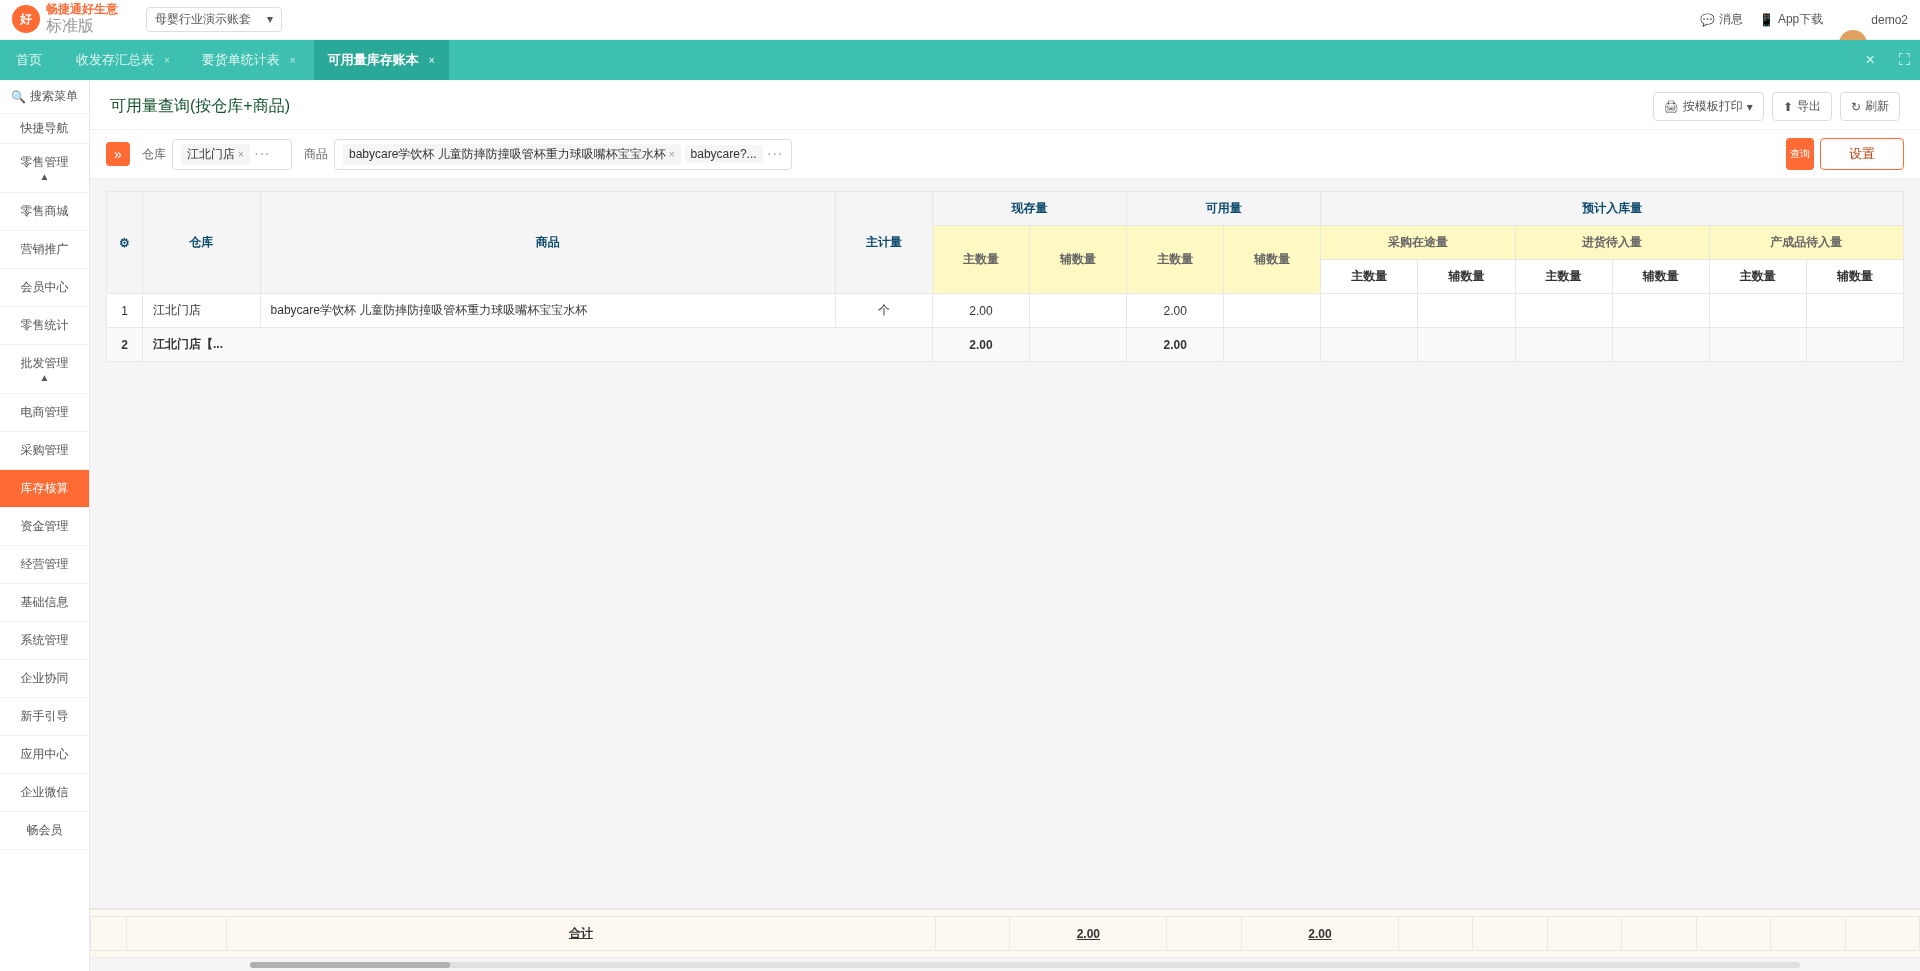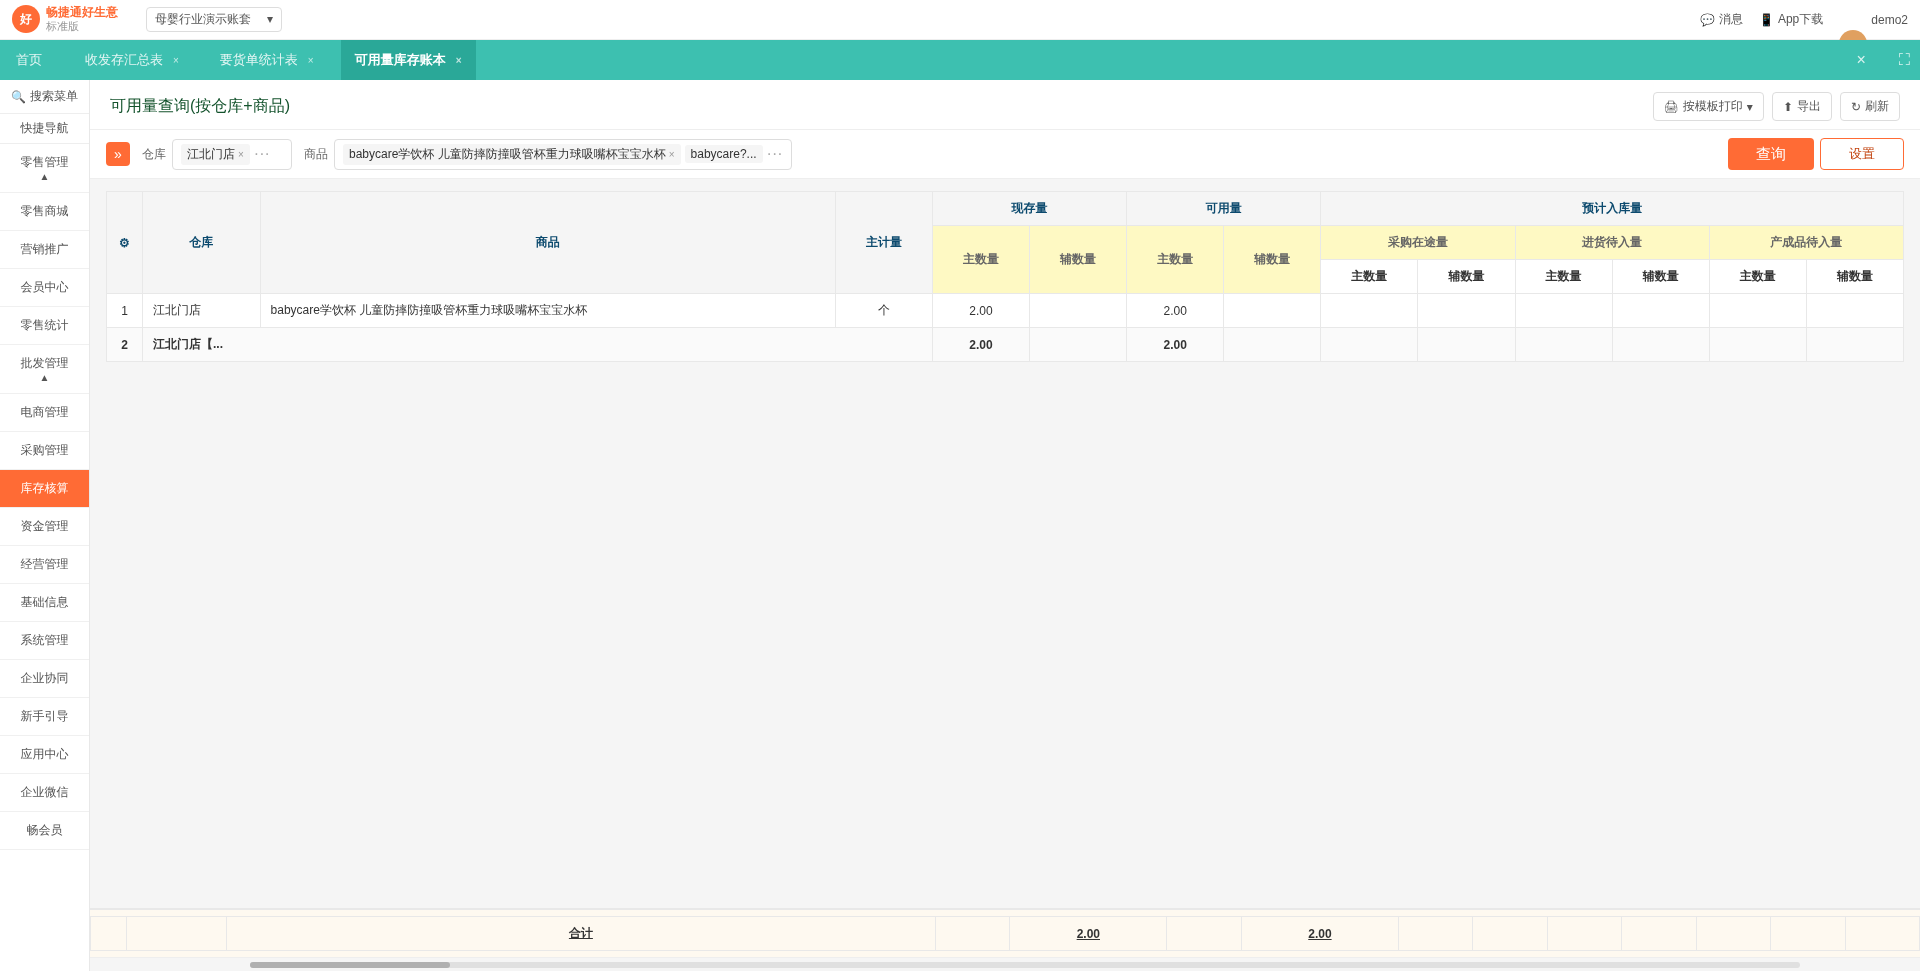--- a/index.html
+++ b/index.html
@@ -13,40 +13,40 @@
       display: flex;
       align-items: center;
       justify-content: space-between;
       padding: 0 12px;
       flex-shrink: 0;
     }
     .top-bar-left { display: flex; align-items: center; gap: 8px; }
     .logo { display: flex; align-items: center; gap: 6px; }
     .logo-icon { width: 28px; height: 28px; background: #ff6b35; border-radius: 50%; display: flex; align-items: center; justify-content: center; color: #fff; font-size: 12px; font-weight: bold; }
     .logo-text { font-size: 12px; color: #ff6b35; font-weight: bold; line-height: 1.2; }
-    .logo-sub { font-size: 11px; color: #999; }
+    .logo-sub { font-size: 16px; color: #999; }
     .tenant-selector {
       display: flex; align-items: center; gap: 16px;
       border: 1px solid #ddd; border-radius: 4px;
       padding: 3px 8px; cursor: pointer; background: #fff;
       font-size: 12px; color: #555; margin-left: 20px;
     }
     .top-bar-right { display: flex; align-items: center; gap: 16px; font-size: 12px; color: #555; }
     .top-bar-right .item { display: flex; align-items: center; gap: 4px; cursor: pointer; }
     .avatar { width: 28px; height: 28px; border-radius: 50%; background: #e0a060; display: flex; align-items: center; justify-content: center; color: #fff; font-size: 11px; overflow: hidden; margin-top: 48px; }
 
     
     .nav-tabs {
       height: 40px;
       background: #3dc0b0;
       display: flex;
       align-items: center;
       padding: 0 0 0 0;
       flex-shrink: 0;
-      gap: 13px;
+      gap: 4px;
     }
     .nav-tab {
       height: 40px;
       display: flex; align-items: center;
       padding: 12px 14px;
       font-size: 13px;
       color: rgba(255,255,255,0.85);
       cursor: pointer;
       white-space: nowrap;
       position: relative;
@@ -156,21 +156,21 @@
     .filter-tag {
       background: #f5f5f5; border-radius: 3px;
       padding: 2px 6px; font-size: 12px; color: #333;
       display: flex; align-items: center; gap: 3px;
     }
     .filter-tag .remove { color: #999; cursor: pointer; font-size: 10px; }
     .filter-dots { color: #aaa; font-size: 16px; cursor: pointer; }
     .filter-actions { margin-left: auto; display: flex; gap: 6px; }
     .btn-query {
       background: #ff6b35; color: #fff; border: none;
-      padding: 6px 28px; border-radius: 4px; cursor: pointer; font-size: 15px;
+      padding: 6px 4px; border-radius: 4px; cursor: pointer; font-size: 10px;
     }
     .btn-setting {
       background: #fff; color: #c2410c; border: 1px solid #ff6b35;
       padding: 6px 28px; border-radius: 4px; cursor: pointer; font-size: 13px;
     }
 
     
     .table-wrapper {
       flex: 1;
       overflow: auto;

